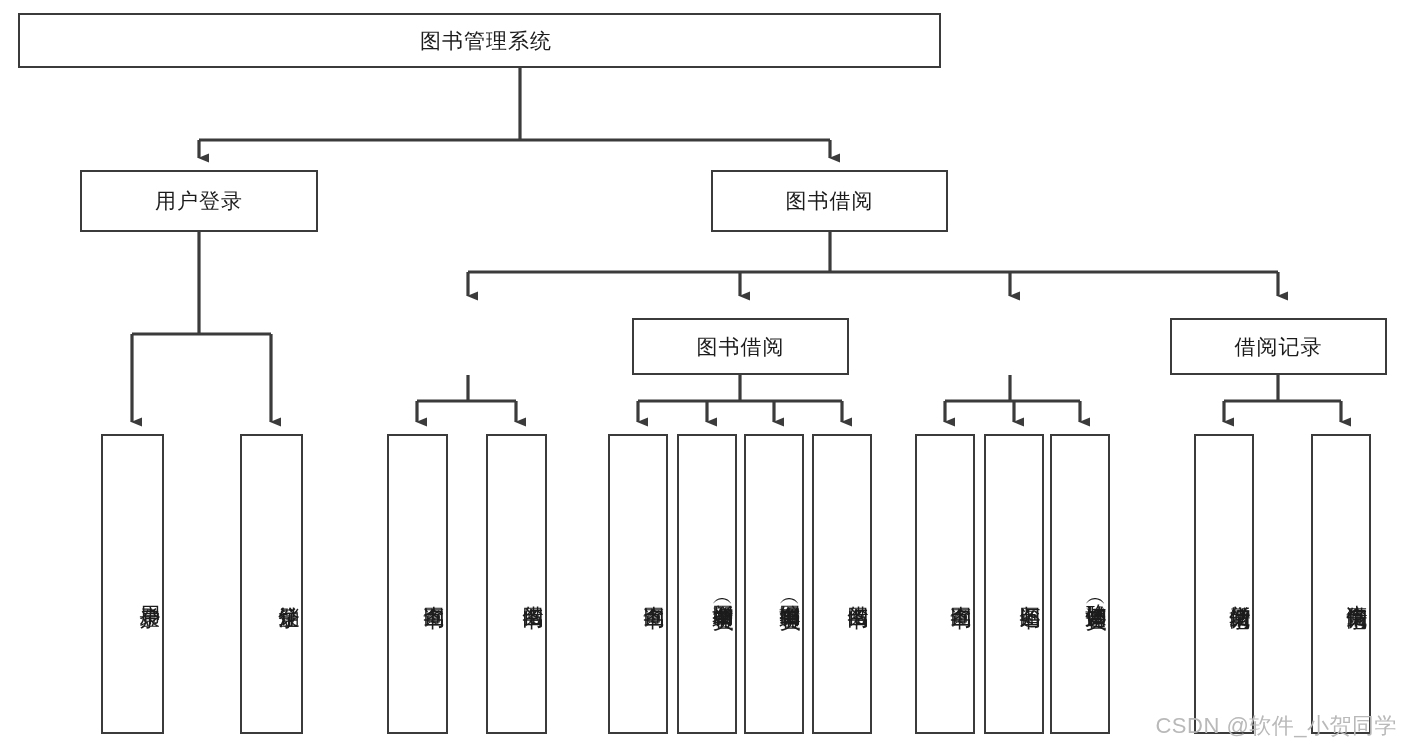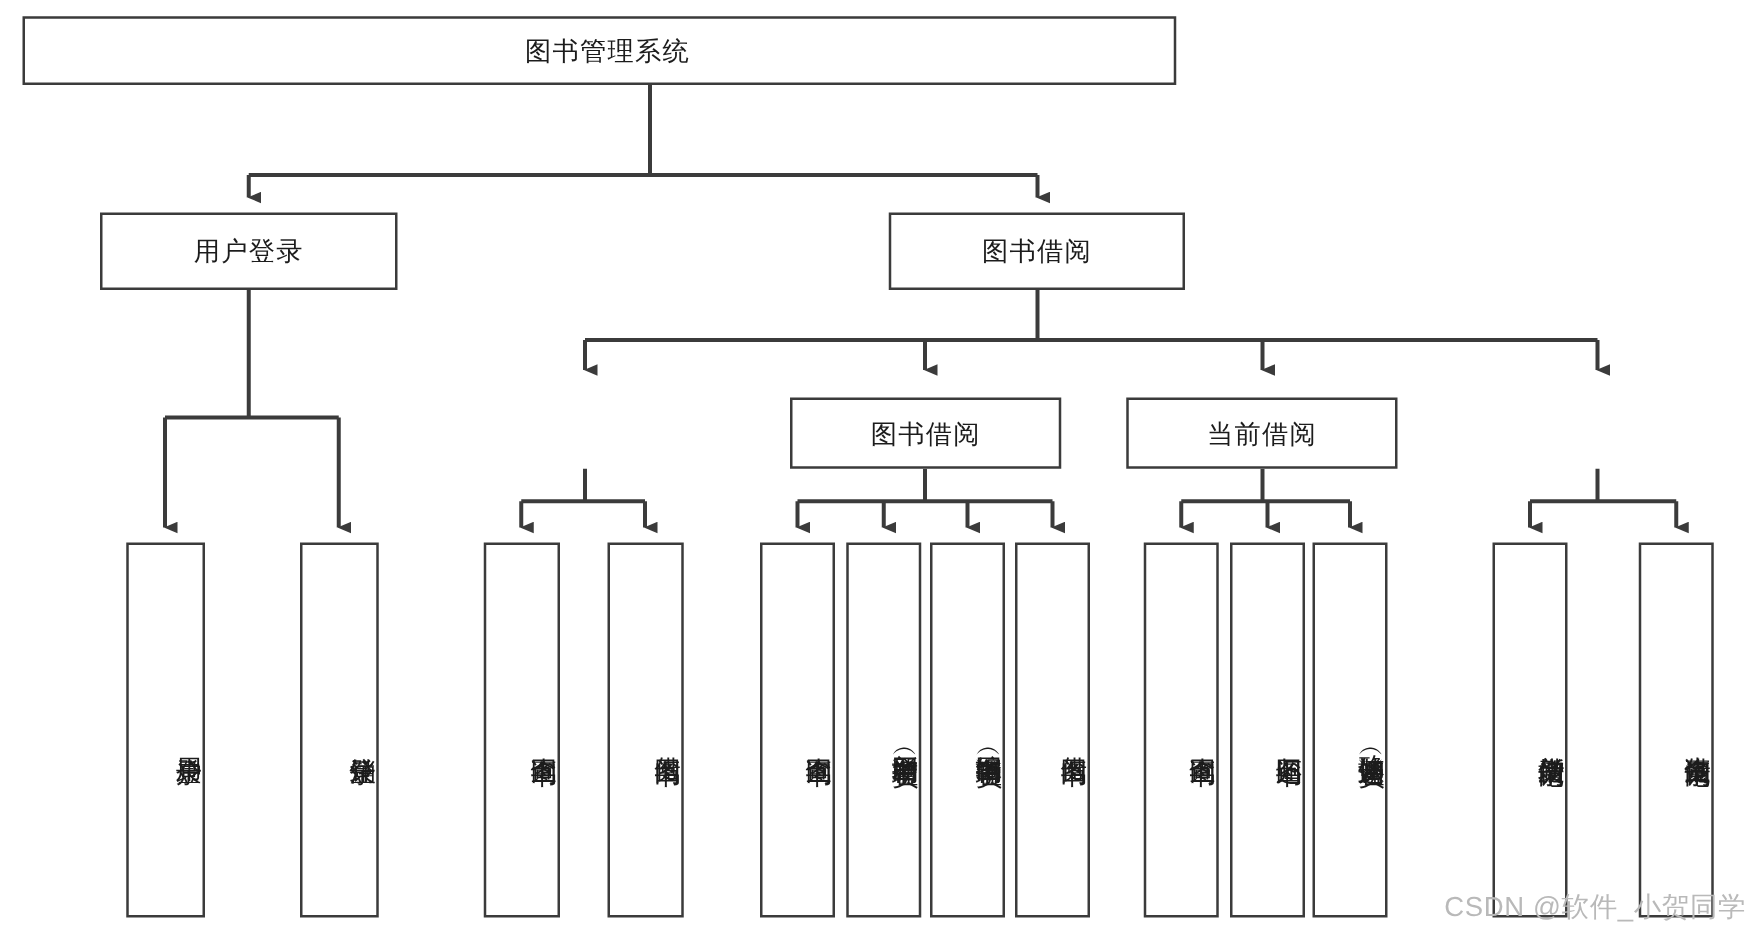--- a/index.html
+++ b/index.html
@@ -109,22 +109,22 @@
   <div class="node horiz" style="left:80px;top:170px;width:238px;height:62px;">
     <span>用户登录</span>
   </div>
   <div class="node horiz" style="left:711px;top:170px;width:237px;height:62px;">
     <span>图书借阅</span>
   </div>
 
   <div class="node horiz" style="left:632px;top:318px;width:217px;height:57px;">
     <span>图书借阅</span>
   </div>
-  <div class="node horiz" style="left:901px;top:318px;width:217px;height:57px;">
-    <span>当前借阅</span>
+  <div class="node horiz" style="left:1170px;top:318px;width:217px;height:57px;">
+    <span>借阅记录</span>
   </div>
 
   <div class="node vert" style="left:101px;top:434px;width:63px;height:300px;">
     <span>用户登录</span>
   </div>
   <div class="node vert" style="left:240px;top:434px;width:63px;height:300px;">
     <span>注销登录</span>
   </div>
 
   <div class="node vert" style="left:387px;top:434px;width:61px;height:300px;">

